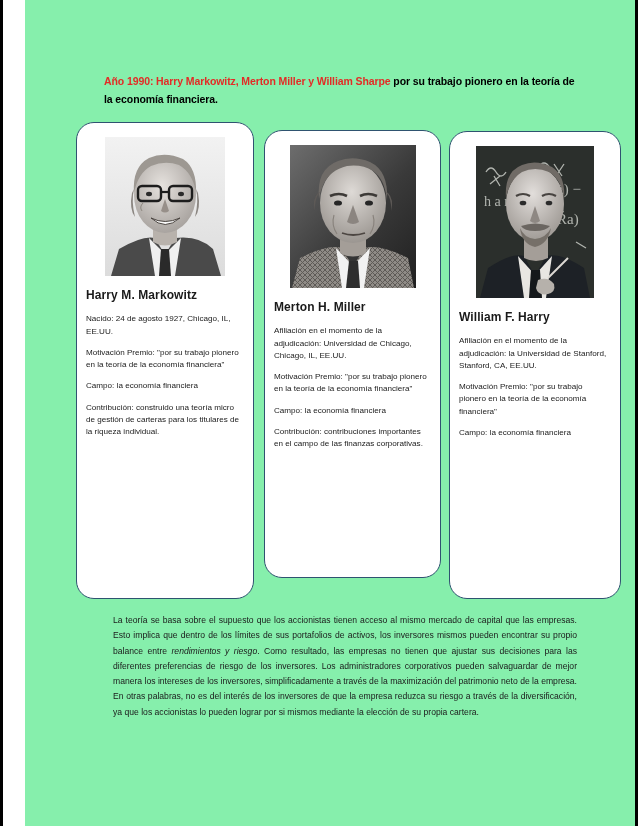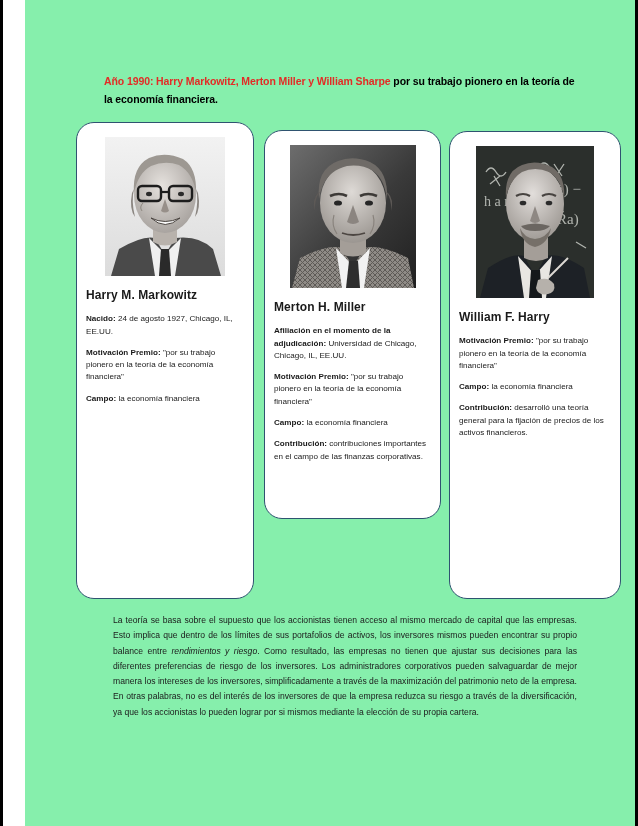--- a/index.html
+++ b/index.html
@@ -48,21 +48,21 @@
 
   
   .card {
     position: absolute;
     border: 1.6px solid #2F5370;
     border-radius: 18px;
     background: #ffffff;
     padding: 0;
   }
   .card-1 { left: 51px;  top: 122px; width: 178px; height: 477px; }
-  .card-2 { left: 239px; top: 130px; width: 177px; height: 389px; }
+  .card-2 { left: 239px; top: 130px; width: 177px; height: 448px; }
   .card-3 { left: 424px; top: 131px; width: 172px; height: 468px; }
 
   .portrait-wrap {
     display: flex;
     justify-content: center;
     padding-top: 14px;
   }
   .portrait {
     width: 120px;
     height: 139px;
@@ -78,21 +78,21 @@
     line-height: 1.52;
     color: #1a1a1a;
   }
   .person-name {
     font-weight: bold;
     font-size: 12px;
     margin-bottom: 9px;
     letter-spacing: 0.1px;
   }
   .fact { margin-bottom: 9px; }
-  .fact b { font-weight: bold; }
+  .fact b { font-weight: normal; }
 
   
   .para {
     position: absolute;
     left: 88px;
     top: 613px;
     width: 464px;
     font-size: 8.6px;
     line-height: 1.78;
     text-align: justify;
@@ -147,20 +147,21 @@
 
         <path d="M46 81 Q60 94 75 81 Q60 88 46 81 Z" fill="#fafafa" stroke="#4a4440" stroke-width="1"></path>
         <path d="M38 66 Q34 70 37 74" stroke="#8e8880" stroke-width="1" fill="none"></path>
       </svg>
     </div>
     <div class="card-body">
       <div class="person-name">Harry M. Markowitz</div>
       <div class="fact"><b>Nacido:</b><span> 24 de agosto 1927, Chicago, IL, EE.UU.</span></div>
       <div class="fact"><b>Motivación Premio:</b><span> "por su trabajo pionero en la teoría de la economía financiera"</span></div>
       <div class="fact"><b>Campo:</b><span> la economía financiera</span></div>
+      <div class="fact"><b>Contribución:</b><span> construido una teoría micro de gestión de carteras para los titulares de la riqueza individual.</span></div>
     </div>
   </div>
 
   <div class="card card-2">
     <div class="portrait-wrap">
       <svg class="portrait" viewBox="0 0 126 143">
         <defs>
           <linearGradient id="bg2" x1="0" y1="0" x2="1" y2="1">
             <stop offset="0%" stop-color="#6d6d6d"></stop>
               <stop offset="55%" stop-color="#3a3a3a"></stop>
@@ -254,23 +255,23 @@
         <ellipse cx="73" cy="57" rx="3.3" ry="2.3" fill="#2b2b2b"></ellipse>
 
         <path d="M59 60 L54 75 Q59 79 64 75 Z" fill="#8e8883"></path>
 
         <path d="M45 80 Q59 75 74 80 Q70 85 59 85 Q48 85 45 80 Z" fill="#6b6661"></path>
         <path d="M44 82 Q46 98 59 101 Q72 98 75 82 Q70 92 59 93 Q48 92 44 82 Z" fill="#767069"></path>
       </svg>
     </div>
     <div class="card-body">
       <div class="person-name">William F. Harry</div>
+      <div class="fact"><b>Afiliación en el momento de la adjudicación:</b><span> la Universidad de Stanford, Stanford, CA, EE.UU.</span></div>
       <div class="fact"><b>Motivación Premio:</b><span> "por su trabajo pionero en la teoría de la economía financiera"</span></div>
       <div class="fact"><b>Campo:</b><span> la economía financiera</span></div>
-      <div class="fact"><b>Contribución:</b><span> desarrolló una teoría general para la fijación de precios de los activos financieros.</span></div>
     </div>
   </div>
 
   <div class="para"><span>La teoría se basa sobre el supuesto que los accionistas tienen acceso al mismo mercado de capital que las empresas. Esto implica que dentro de los límites de sus portafolios de activos, los inversores mismos pueden encontrar su propio balance entre </span><i>rendimientos y riesgo</i><span>. Como resultado, las empresas no tienen que ajustar sus decisiones para las diferentes preferencias de riesgo de los inversores. Los administradores corporativos pueden salvaguardar de mejor manera los intereses de los inversores, simplificadamente a través de la maximización del patrimonio neto de la empresa. En otras palabras, no es del interés de los inversores de que la empresa reduzca su riesgo a través de la diversificación, ya que los accionistas lo pueden lograr por si mismos mediante la elección de su propia cartera.</span></div>
 
 </div>
 
 <div class="page-frame"></div>
 
 </body></html>

